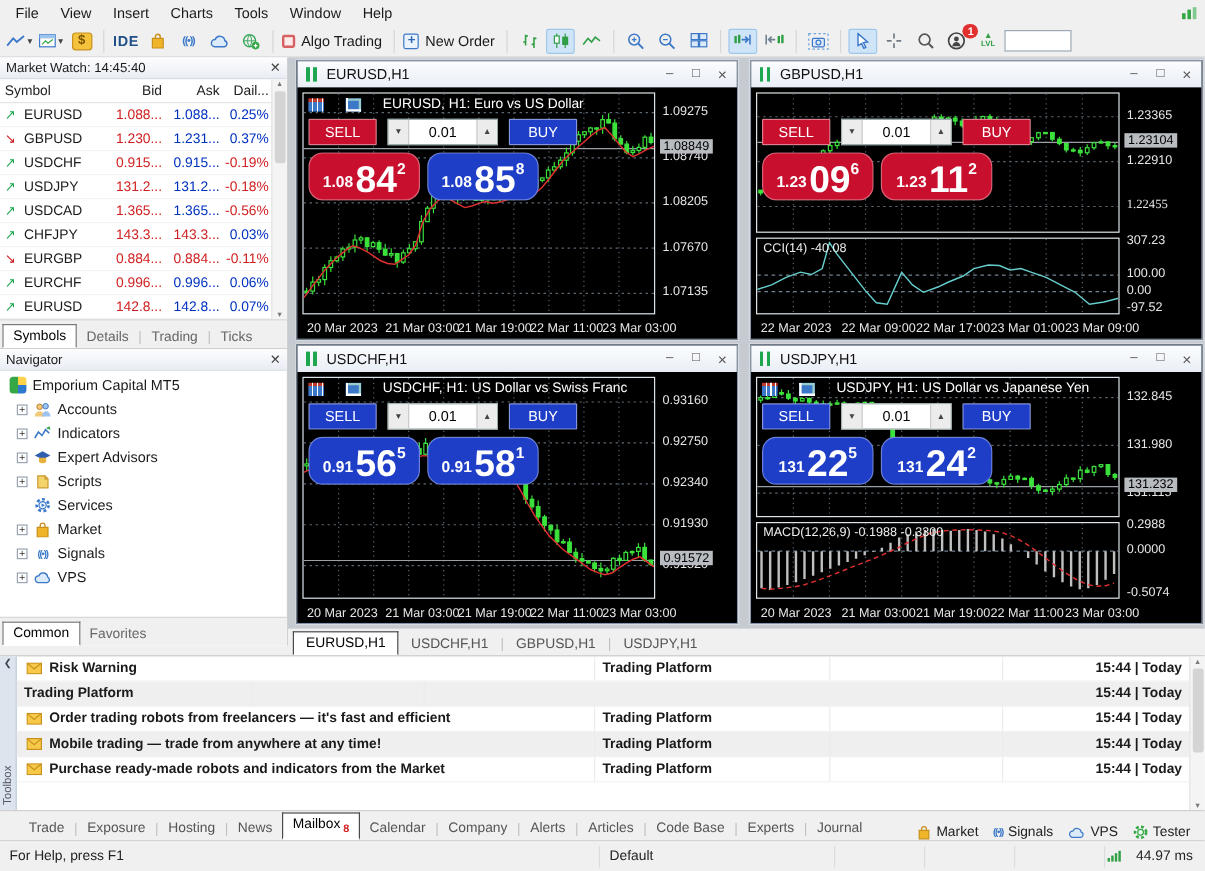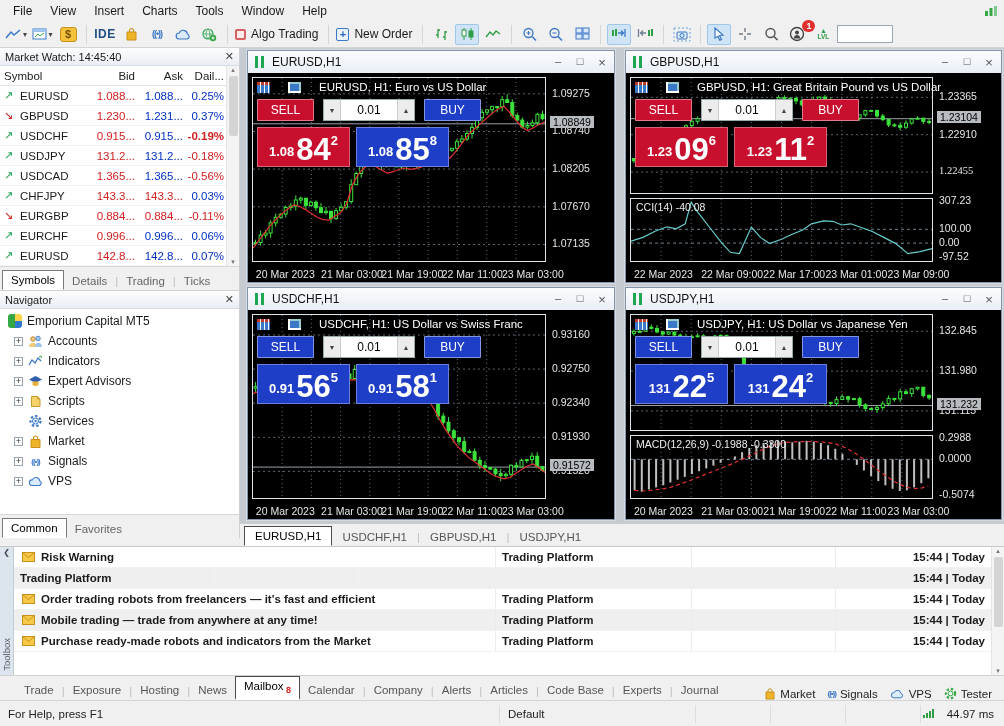--- a/index.html
+++ b/index.html
@@ -76,21 +76,21 @@
   .cl-icn.t{background:repeating-linear-gradient(90deg,transparent 0 3px,#fff 3px 4px),linear-gradient(180deg,#c0392b 0 3px,#3c78c8 3px)}
   .cl-icn.s{background:linear-gradient(#3c78c8,#3c78c8);box-shadow:inset 2px -2px 0 #fff,inset -2px 2px 0 #9cc}
   .trade-panel{position:absolute;left:9px;top:26px;z-index:4}
   .tp-row{display:flex;align-items:center;gap:9px}
   .tp-btn{width:57px;height:22px;border:1px solid rgba(255,255,255,.45);color:#fff;font-size:12px;font-family:inherit;border-radius:1px}
   .tp-spin{display:flex;height:22px;border:1px solid #9aa;background:#fff;width:92px}
   .tp-dn,.tp-up{width:17px;background:#ececec;color:#444;font-size:7px;display:flex;align-items:center;justify-content:center}
   .tp-dn{border-right:1px solid #ccc}.tp-up{border-left:1px solid #ccc}
   .tp-val{flex:1;display:flex;align-items:center;justify-content:center;font-size:12px;color:#000}
   .tp-row2{display:flex;gap:6px;margin-top:6px}
-  .tp-big{width:93px;height:40px;border:1px solid rgba(255,255,255,.35);border-radius:0;color:#fff;display:flex;align-items:flex-end;justify-content:center;padding-bottom:3px}
+  .tp-big{width:93px;height:40px;border:1px solid rgba(255,255,255,.35);border-radius:12px;color:#fff;display:flex;align-items:flex-end;justify-content:center;padding-bottom:3px}
   .tpb-prefix{font-size:13px;font-weight:700;margin:0 2px 4px 0}
   .tpb-big{font-size:31px;font-weight:700;line-height:.85}
   .tpb-sup{font-size:13px;font-weight:700;align-self:flex-start;margin-top:5px}
 
   
   .chart-tabs{position:absolute;left:240px;top:524px;width:764px;height:22px;background:#f0f0f0;display:flex;align-items:flex-end;padding-left:4px;font-size:11.5px;color:#555}
   .ctab{padding:3px 10px}
   .ctab.active{background:#fff;border:1px solid #4a4a4a;border-bottom:1px solid #fff;color:#000}
 
   
@@ -334,21 +334,21 @@
             <span class="c-ask mwa" style="color: rgb(0, 48, 192);">1.231...</span>
             <span class="c-dly mwd" style="color: rgb(0, 48, 192);">0.37%</span>
         </div>
         <div class="mw-row">
           <span class="c-sym">
               <i class="mw-arr" style="color: rgb(29, 167, 80);">↗</i>
               <span>USDCHF</span>
             </span>
           <span class="c-bid mwb" style="color: rgb(208, 32, 32);">0.915...</span>
             <span class="c-ask mwa" style="color: rgb(0, 48, 192);">0.915...</span>
-            <span class="c-dly mwd" style="color: rgb(208, 32, 32); font-weight: bold;">-0.19%</span>
+            <span class="c-dly mwd" style="color: rgb(208, 32, 32);">-0.19%</span>
         </div>
         <div class="mw-row">
           <span class="c-sym">
               <i class="mw-arr" style="color: rgb(29, 167, 80);">↗</i>
               <span>USDJPY</span>
             </span>
           <span class="c-bid mwb" style="color: rgb(208, 32, 32);">131.2...</span>
             <span class="c-ask mwa" style="color: rgb(0, 48, 192);">131.2...</span>
             <span class="c-dly mwd" style="color: rgb(208, 32, 32);">-0.18%</span>
         </div>
@@ -840,25 +840,20 @@
               <rect x="273.5" y="45.1" width="3" height="4.2" fill="#000" stroke="#3ce23c"></rect>
               <line x1="280.7" y1="40.1" x2="280.7" y2="46.7" stroke="#3ce23c"></line>
               <rect x="279.2" y="41.0" width="3" height="4.1" fill="#000" stroke="#3ce23c"></rect>
               <line x1="286.5" y1="38.3" x2="286.5" y2="41.6" stroke="#3ce23c"></line>
               <rect x="285.0" y="40.2" width="3" height="1.0" fill="#000" stroke="#3ce23c"></rect>
               <line x1="292.3" y1="39.7" x2="292.3" y2="46.3" stroke="#3ce23c"></line>
               <rect x="290.8" y="40.2" width="3" height="3.2" fill="#3ce23c" stroke="#3ce23c"></rect>
               <line x1="298.1" y1="40.9" x2="298.1" y2="46.4" stroke="#3ce23c"></line>
               <rect x="296.6" y="43.4" width="3" height="1.0" fill="#3ce23c" stroke="#3ce23c"></rect>
             </svg></div>
-        <div class="chart-label">
-          <span class="cl-icn t"></span>
-          <span class="cl-icn s"></span>
-          <span>GBPUSD, H1: Great Britain Pound vs US Dollar</span>
-        </div>
         <div class="trade-panel">
           <div class="tp-row">
             <button class="tp-btn sell-btn" style="background: rgb(200, 16, 46);">SELL</button>
             <div class="tp-spin">
               <span class="tp-dn">▼</span>
               <span class="tp-val">0.01</span>
               <span class="tp-up">▲</span>
             </div>
             <button class="tp-btn buy-btn" style="background: rgb(200, 16, 46);">BUY</button>
           </div>

